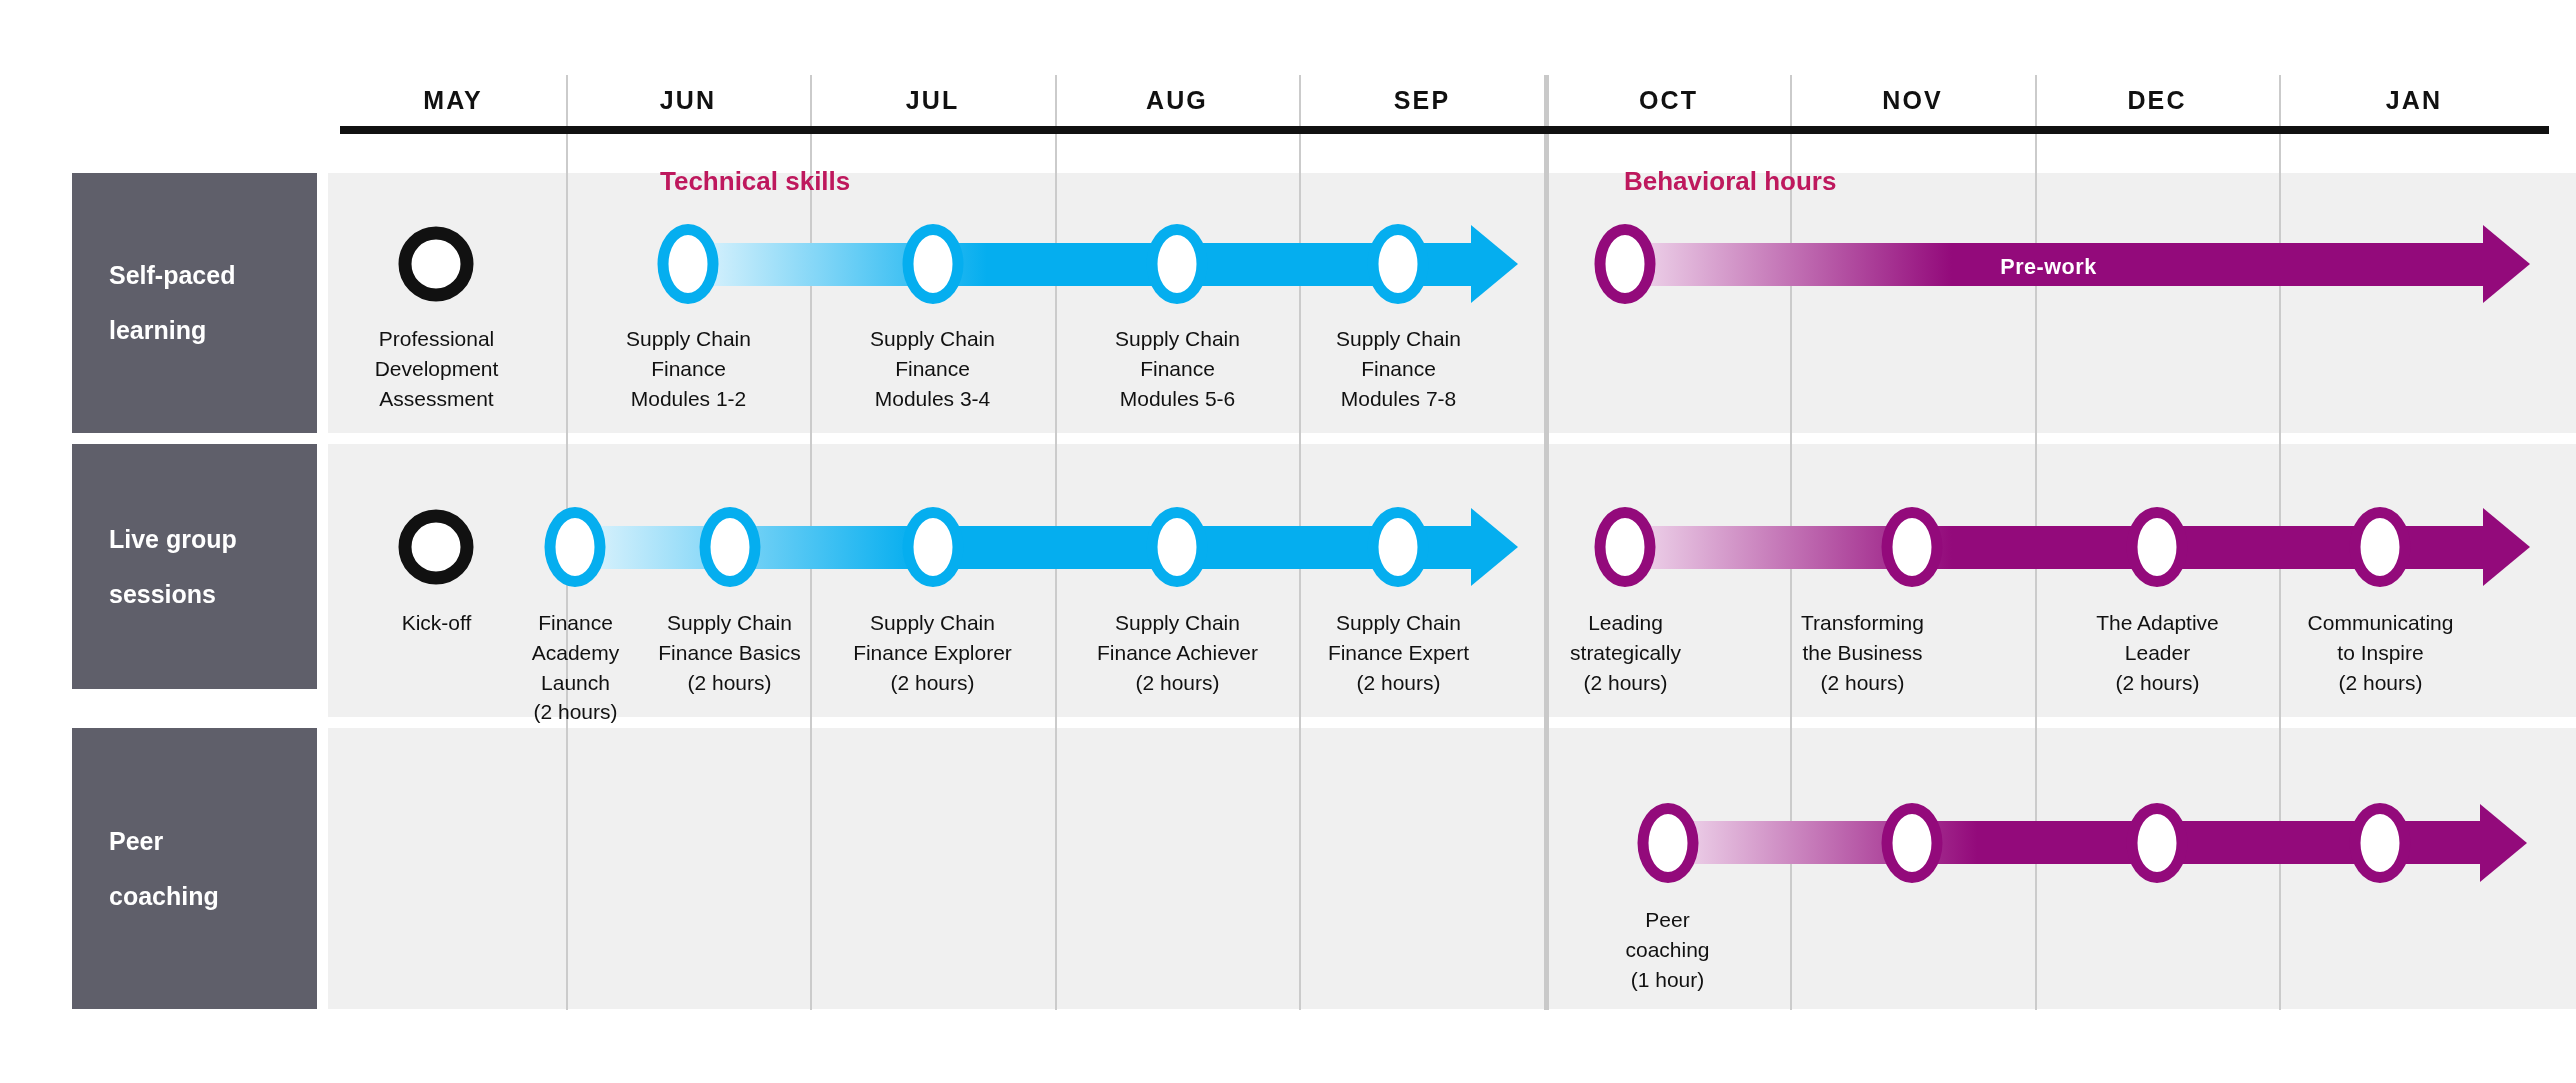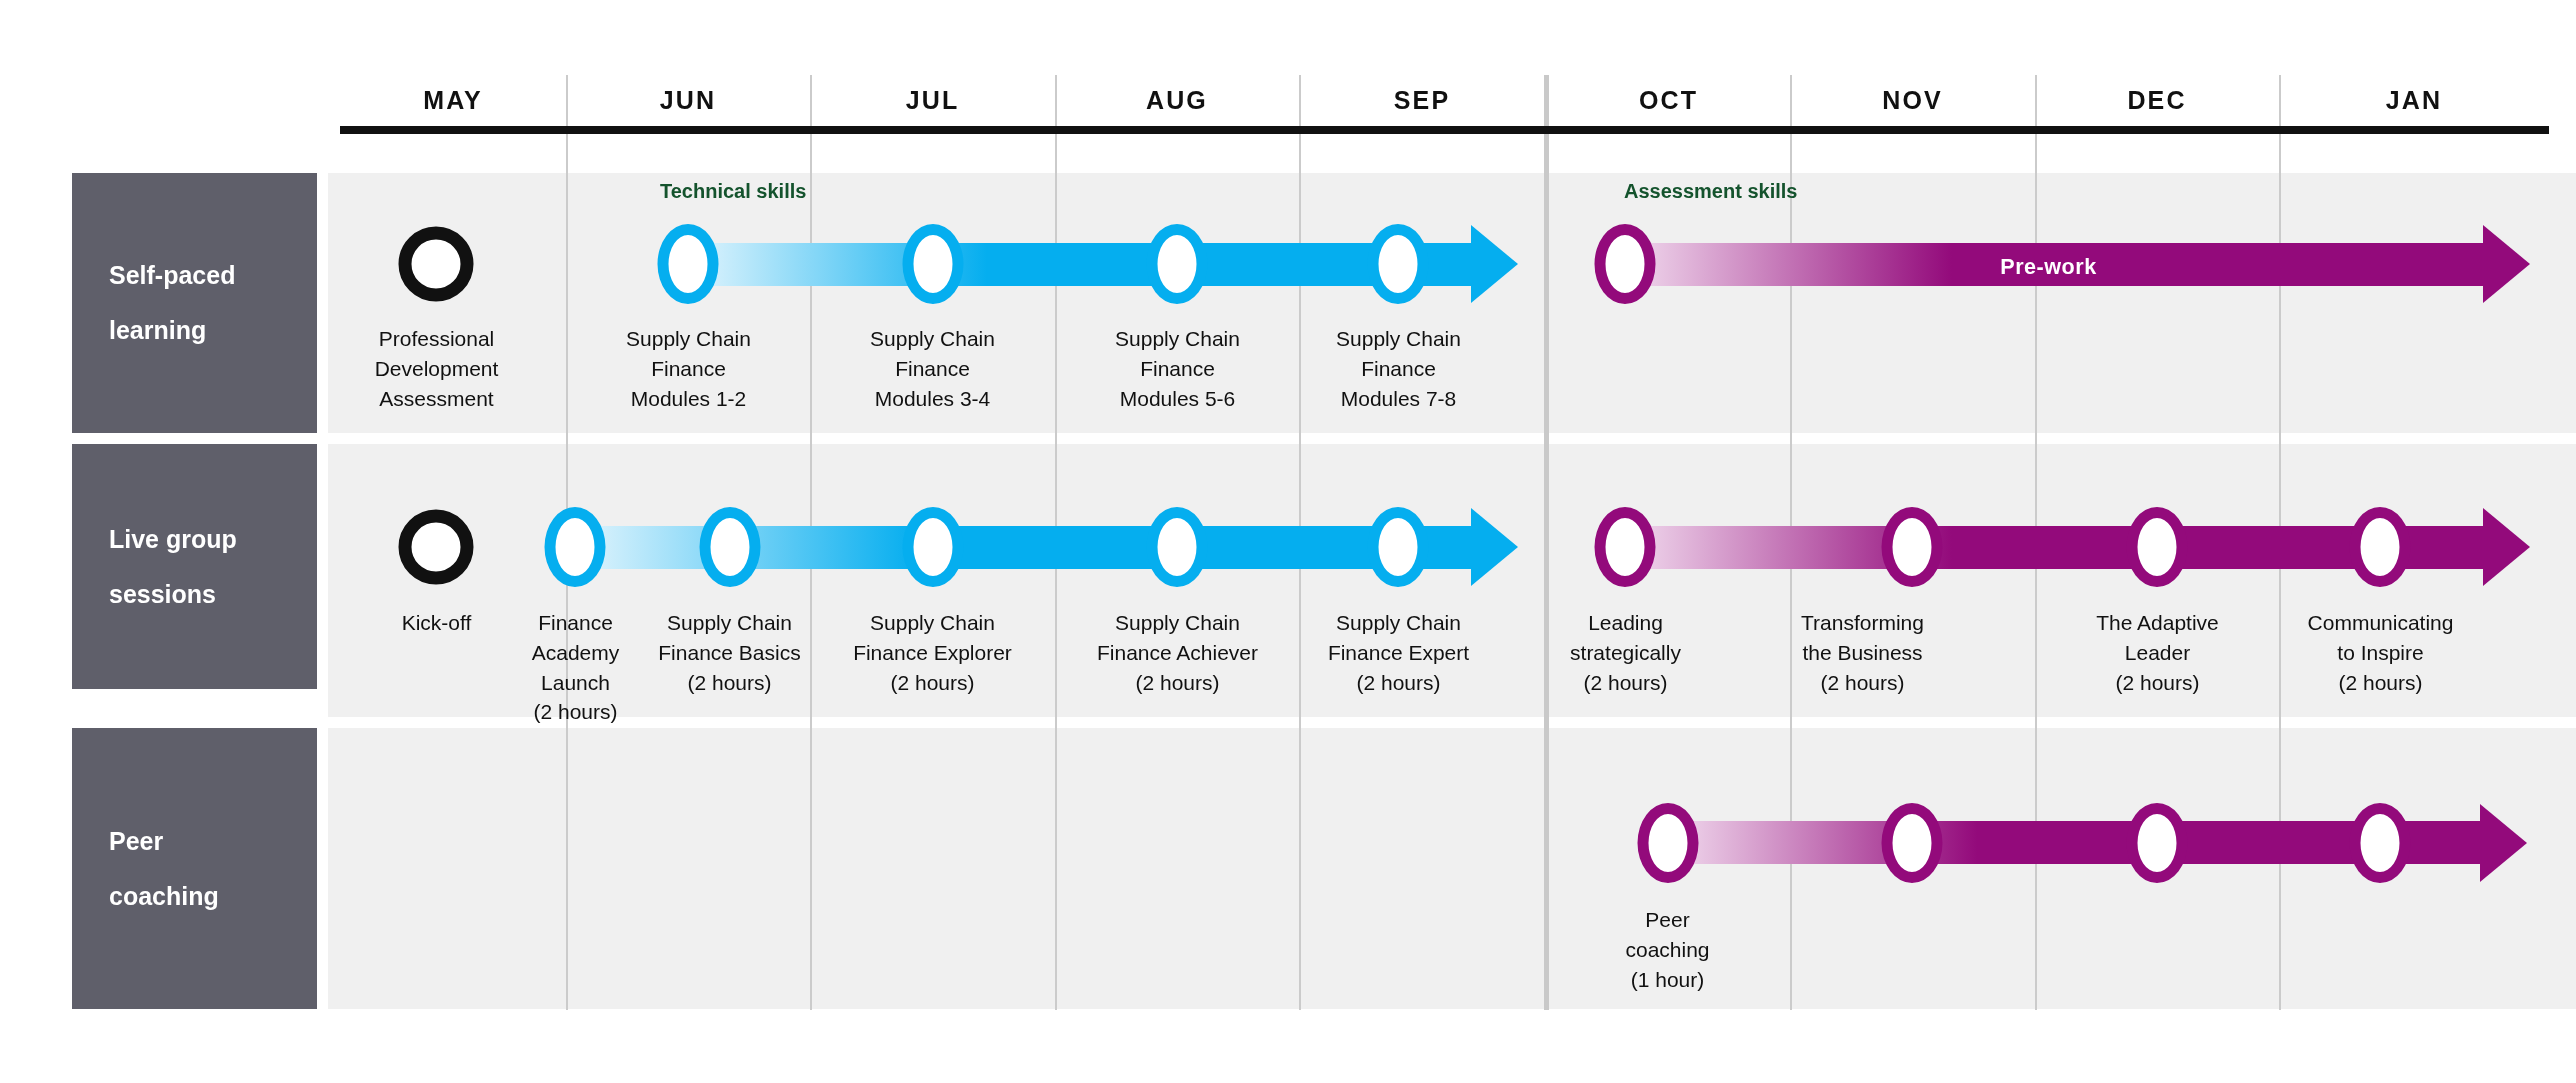--- a/index.html
+++ b/index.html
@@ -16,21 +16,21 @@
   .hrule{position:absolute;left:340px;top:126px;width:2209px;height:7.7px;background:var(--ink);z-index:5;}
   
   .grid{position:absolute;top:75px;height:935px;width:1.5px;background:var(--grid);z-index:1;}
   .grid.thick{width:4.6px;background:#c9c9c9;}
   
   .side{position:absolute;left:72px;width:245px;background:var(--sidebar);z-index:2;
         display:flex;align-items:center;box-sizing:border-box;padding-left:37px;}
   .side span{color:#ffffff;font-size:25px;font-weight:bold;line-height:2.2;white-space:pre-line;}
   .band-bg{position:absolute;left:328px;width:2277px;background:var(--rowbg);z-index:0;}
   
-  .heading{position:absolute;top:180px;font-size:20px;font-weight:bold;color:#14532d;z-index:6;white-space:nowrap;}
+  .heading{position:absolute;top:166px;font-size:26px;font-weight:bold;color:#be185d;z-index:6;white-space:nowrap;}
   
   .band{position:absolute;height:43px;z-index:2;}
   .band.blue{background:linear-gradient(90deg,var(--blue-light) 0%,var(--blue) 38%);}
   .band.purple{background:linear-gradient(90deg,var(--purple-light) 0%,var(--purple) 38%);}
   .head{position:absolute;width:47px;height:78px;z-index:2;
         clip-path:polygon(0 0,100% 50%,0 100%);}
   .head.blue{background:var(--blue);}
   .head.purple{background:var(--purple);}
   
   .dot{position:absolute;background:#ffffff;border-radius:50%;z-index:4;transform:translate(-50%,-50%);}
@@ -77,21 +77,21 @@
 <div class="side" style="top:444px;height:245px">
   <span>Live group
 sessions</span>
 </div>
 <div class="side" style="top:728px;height:281px">
   <span>Peer
 coaching</span>
 </div>
 
 <div class="heading" style="left:660px">Technical skills</div>
-<div class="heading" style="left:1624px">Assessment skills</div>
+<div class="heading" style="left:1624px">Behavioral hours</div>
 
 <div class="band blue" style="left:688px;top:243px;width:786px"></div>
 <div class="head blue" style="left:1471px;top:225px"></div>
 <div class="band purple" style="left:1625px;top:243px;width:860px"></div>
 <div class="head purple" style="left:2483px;top:225px"></div>
 <div class="prework">Pre-work</div>
 
 <div class="band blue" style="left:575px;top:526px;width:898px"></div>
 <div class="head blue" style="left:1471px;top:508px"></div>
 <div class="band purple" style="left:1625px;top:526px;width:860px"></div>

